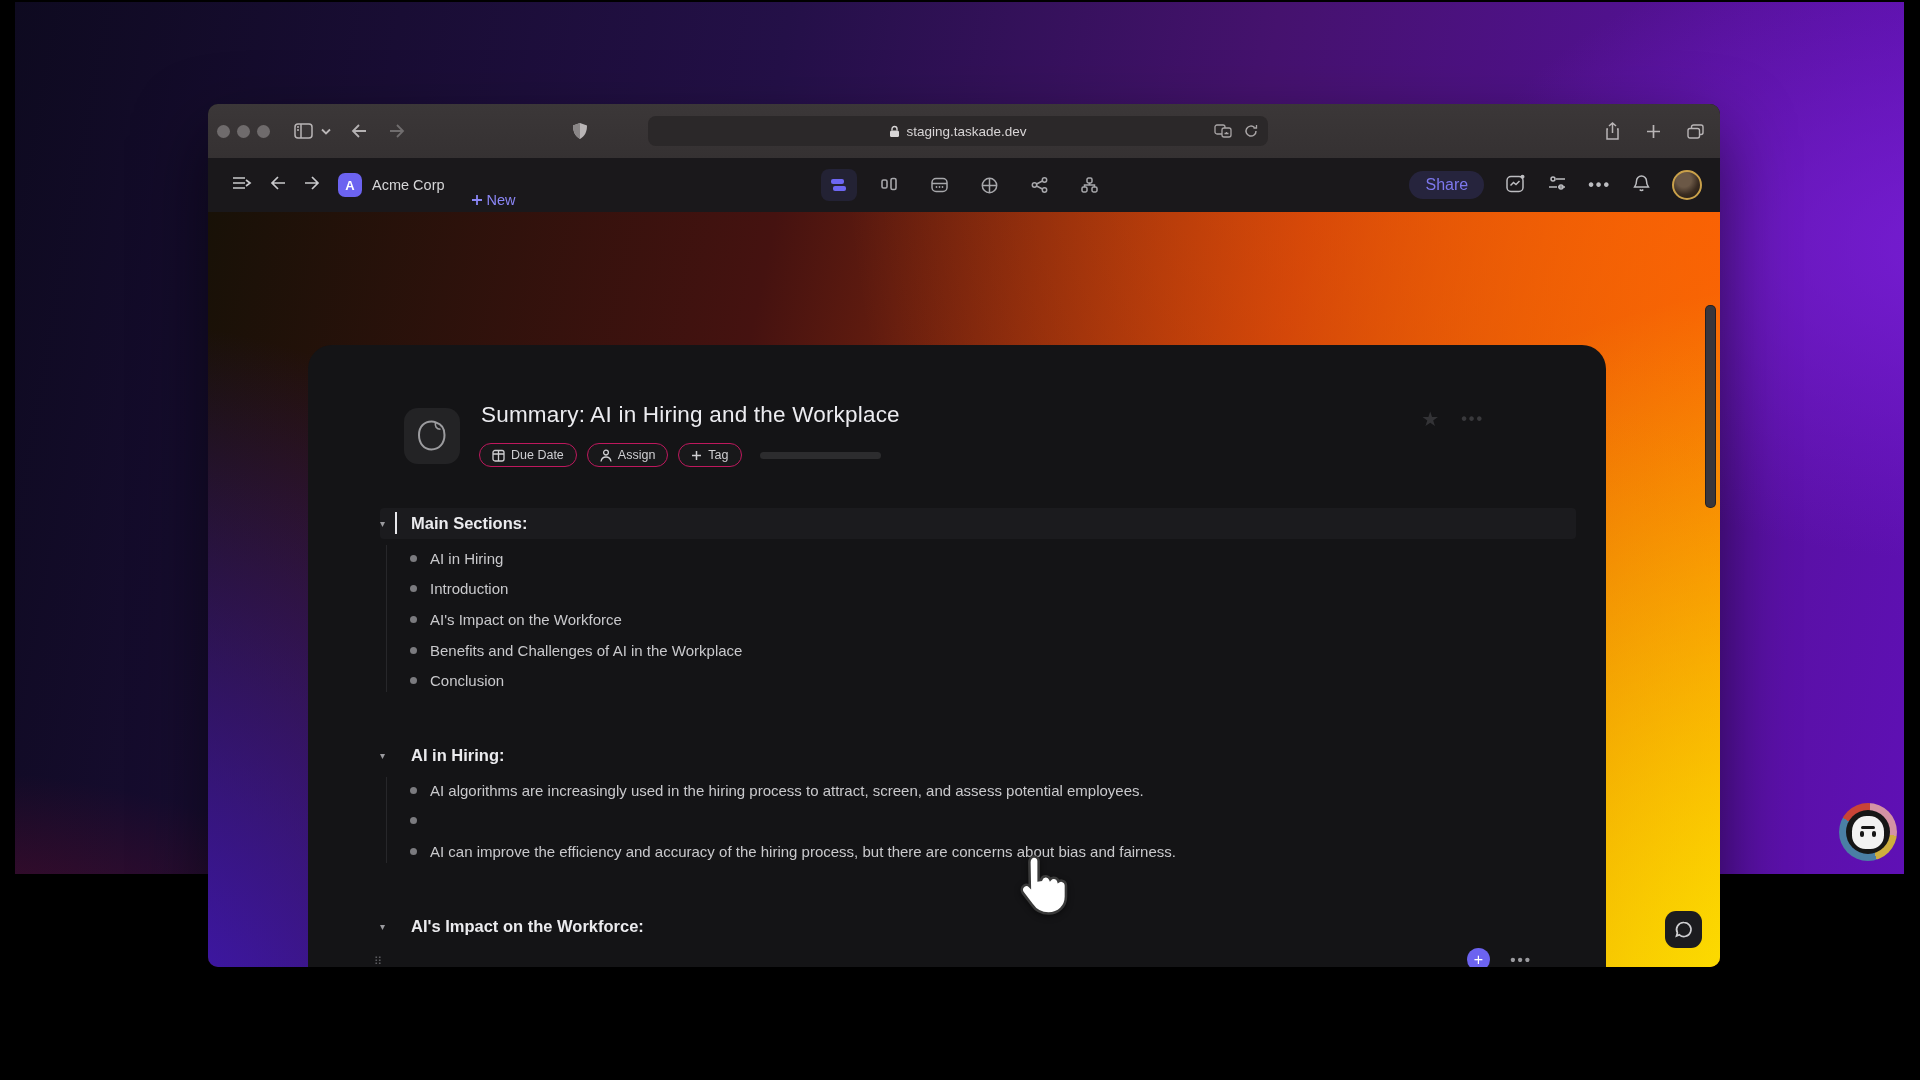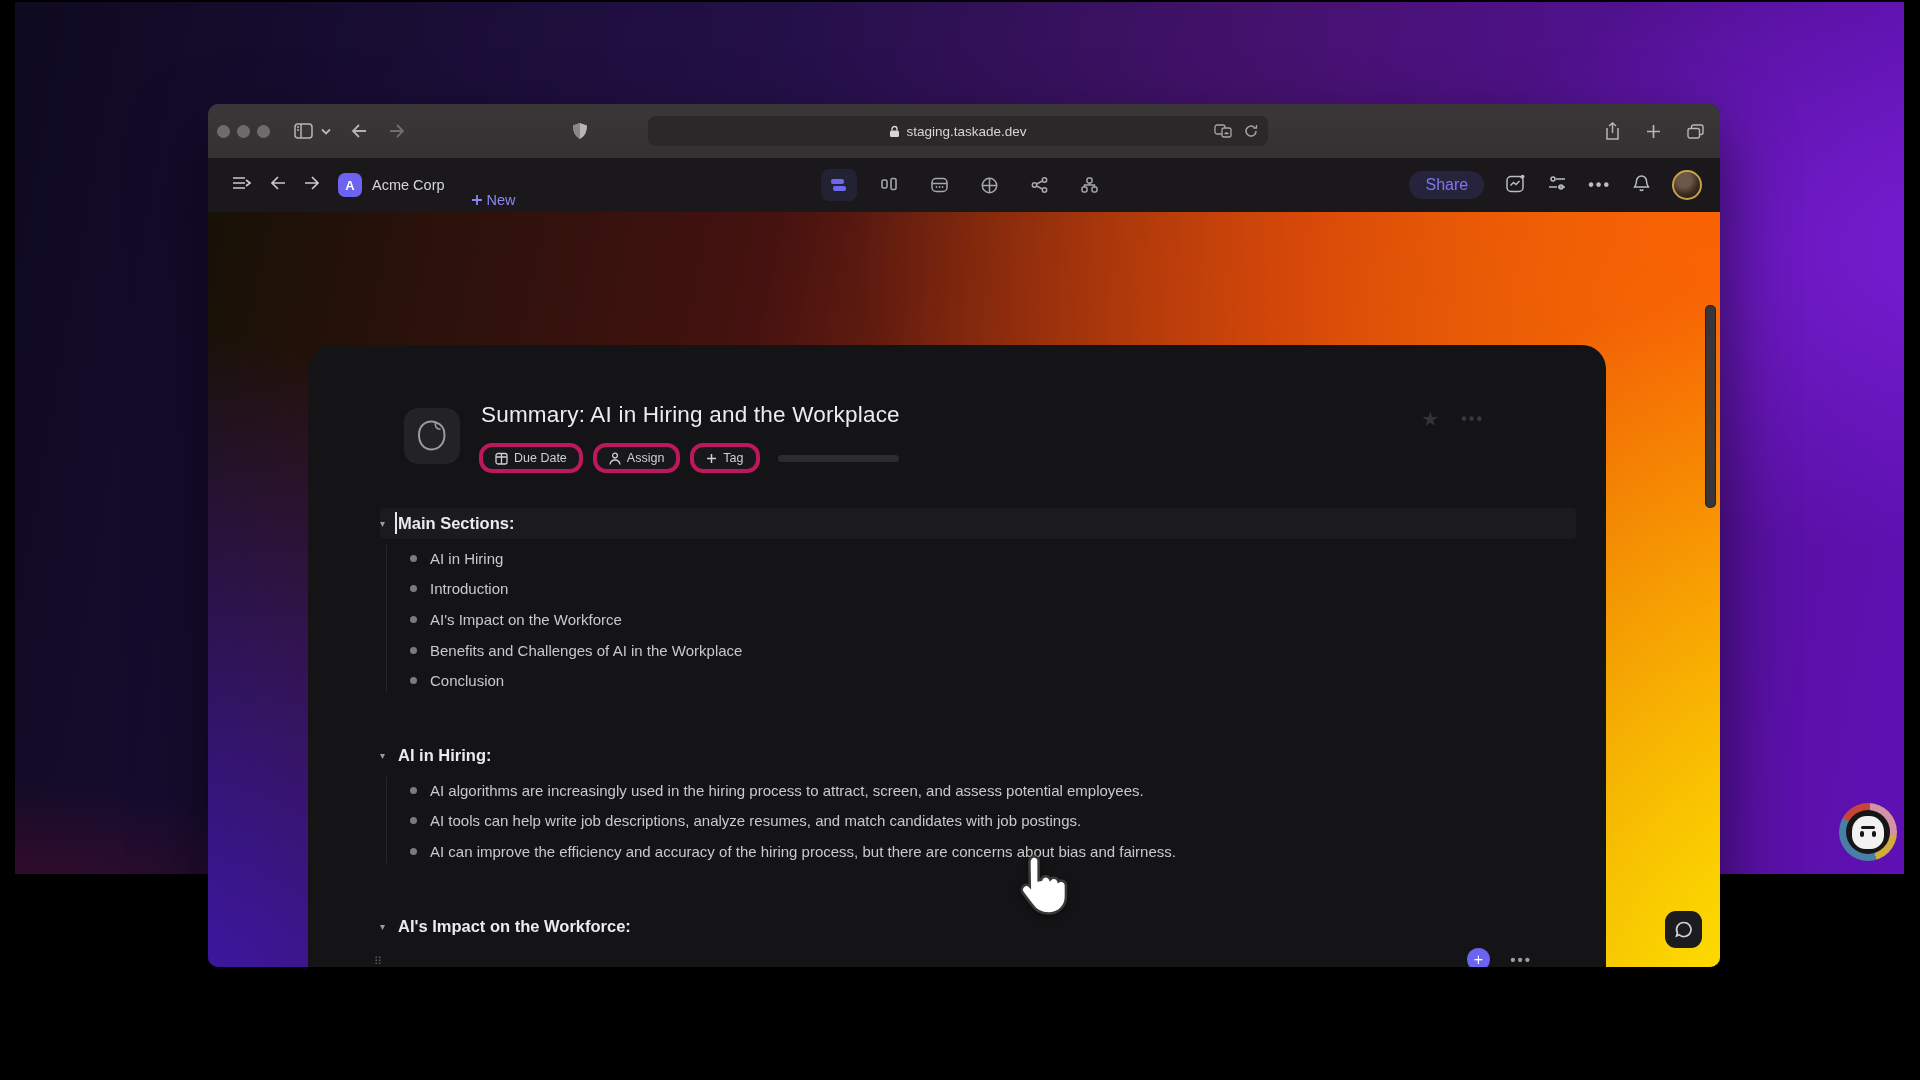--- a/index.html
+++ b/index.html
@@ -51,32 +51,32 @@
       linear-gradient(102deg,#181107 0%, #451210 34%, #b93a0c 66%, #f59a00 100%);}
   .card{position:absolute;left:100px;right:114px;top:133px;bottom:0;background:#141416;
     border-radius:24px 24px 0 0;}
   .scroll-thumb{position:absolute;right:4px;top:93px;width:9px;height:201px;border-radius:5px;
     background:#39363b;border:1px solid rgba(0,0,0,.4);}
   
   .doc-icon{position:absolute;left:96px;top:63px;width:56px;height:56px;border-radius:14px;
     background:#232325;display:flex;align-items:center;justify-content:center;color:#9c9c9f;}
   .doc-title{position:absolute;left:173px;top:57px;font-size:22.5px;color:#ececf0;letter-spacing:.2px;}
   .meta-row{position:absolute;left:171px;top:98px;display:flex;gap:10px;align-items:center;}
-  .pill{display:flex;align-items:center;gap:6px;border:4px solid #be185d;border-radius:13px;
+  .pill{display:flex;align-items:center;gap:6px;border:1px solid #be185d;border-radius:13px;
     padding:4px 12px;color:#cfcfd2;font-size:12.5px;background:rgba(255,255,255,.02);}
   .progress{width:121px;height:7px;border-radius:4px;background:#2c2c2e;margin-left:8px;}
   .doc-actions{position:absolute;right:122px;top:62px;display:flex;gap:22px;align-items:center;color:#333336;}
   .star{font-size:20px;}
   .dots3{color:#39393c;font-size:16px;letter-spacing:2px;font-weight:700;}
   
   .sections{position:absolute;left:72px;top:163px;right:40px;}
   .section{margin-bottom:44px;position:relative;}
   .sec-head{display:flex;align-items:center;height:31px;position:relative;}
   .tri{width:18px;color:#9b9b9f;font-size:10px;flex:0 0 18px;}
-  .heading-text{font-size:16.5px;font-weight:700;color:#ebebee;position:relative;}
+  .heading-text{font-size:16.5px;font-weight:700;color:#ebebee;position:relative;padding-left:13px;}
   .section.first .sec-head{background:#1b1b1e;border-radius:4px;margin-right:-10px;}
   .section.first .heading-text::before{content:"";position:absolute;left:-3px;top:-2px;width:1.6px;height:22px;background:#e8e8ec;}
   .items{list-style:none;margin:4px 0 0 0;padding:0 0 0 30px;position:relative;}
   .items::before{content:"";position:absolute;left:6px;top:2px;bottom:4px;width:1px;background:#27272a;}
   .row{display:flex;align-items:center;height:30.6px;gap:13px;}
   .dot{width:7px;height:7px;border-radius:50%;background:#7b7b7f;flex:0 0 7px;}
   .row-text{font-size:15px;color:#c9c9cc;}
   
   .drag-handle{position:absolute;left:66px;top:613px;color:#5c5c60;font-size:11px;line-height:6px;width:12px;}
   .row-plus{position:absolute;right:116px;top:603px;width:23px;height:23px;border-radius:50%;
@@ -360,21 +360,20 @@
                 <span class="tri">▾</span>
                 <span class="heading-text">AI in Hiring:</span>
               </div>
               <ul class="items">
                 <li class="row">
                   <span class="dot"></span>
                   <span class="row-text">AI algorithms are increasingly used in the hiring process to attract, screen, and assess potential employees.</span>
                 </li>
                 <li class="row">
                   <span class="dot"></span>
-                  <span class="row-text">AI tools can help write job descriptions, analyze resumes, and match candidates with job postings.</span>
                 </li>
                 <li class="row">
                   <span class="dot"></span>
                   <span class="row-text">AI can improve the efficiency and accuracy of the hiring process, but there are concerns about bias and fairness.</span>
                 </li>
               </ul>
             </div>
             <div class="section">
               <div class="sec-head">
                 <span class="tri">▾</span>

